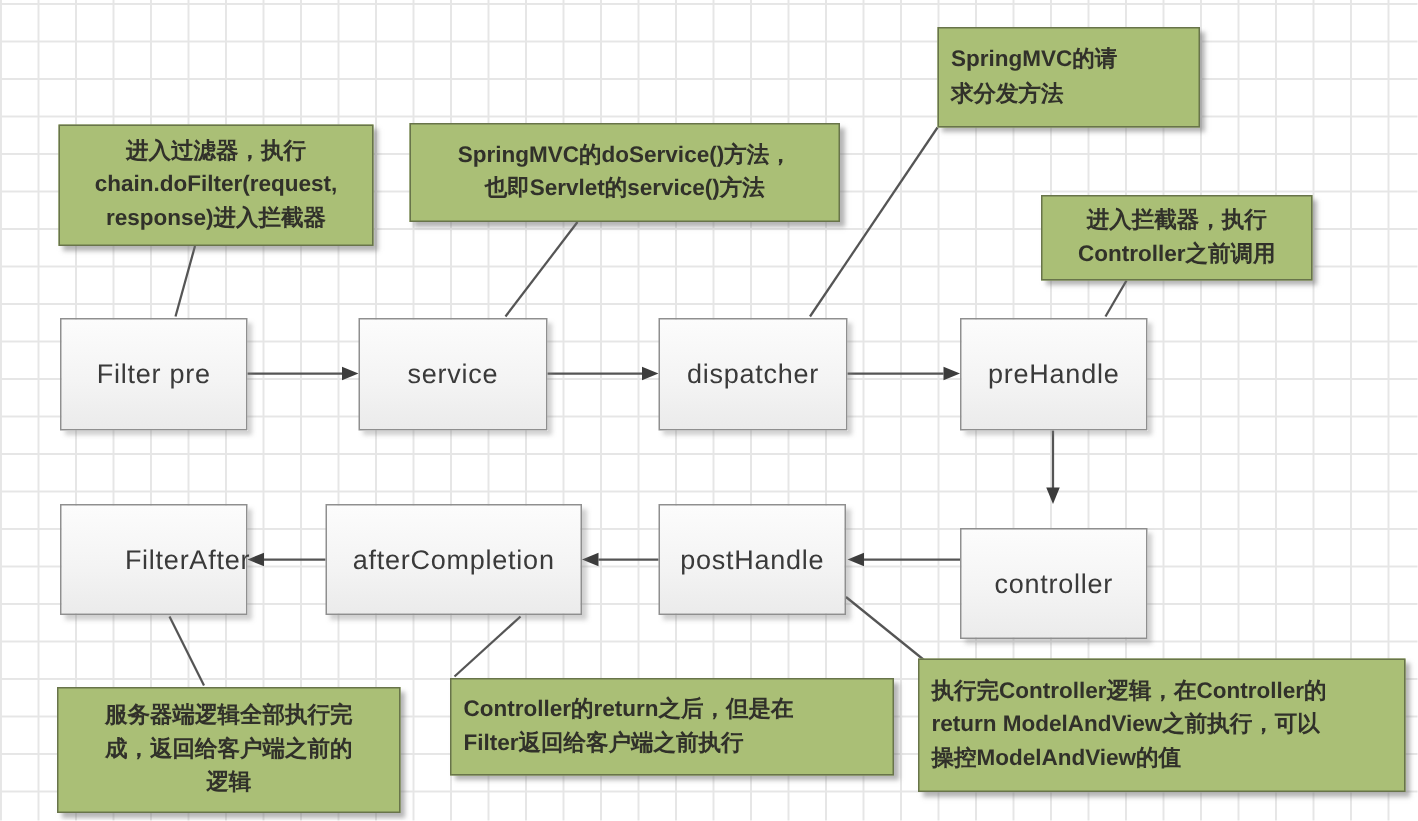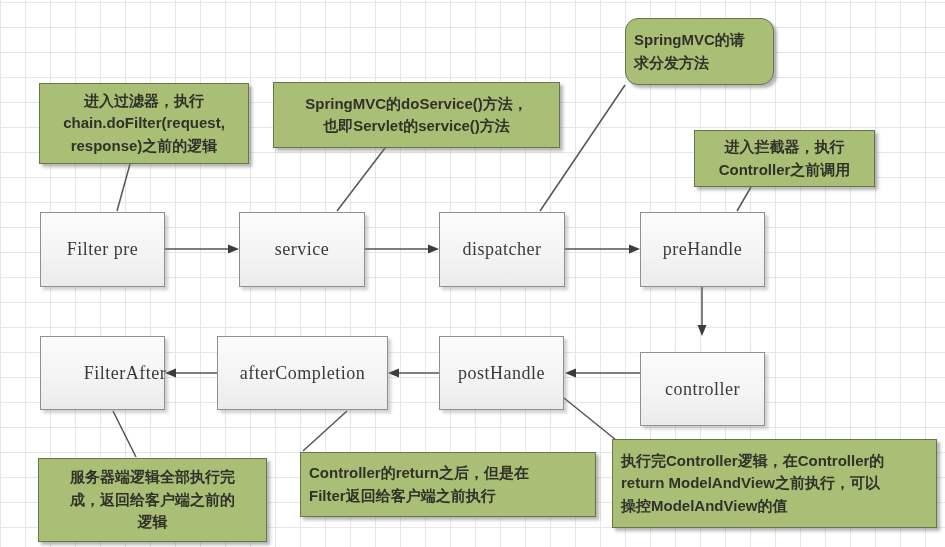--- a/index.html
+++ b/index.html
@@ -32,21 +32,20 @@
     box-sizing: border-box;
     background: linear-gradient(180deg, #fcfcfc 0%, #f4f4f4 55%, #ebebeb 100%);
     border: 1.5px solid #8f8f8f;
     box-shadow: 3px 3px 3px rgba(120,120,120,0.35);
     display: flex;
     align-items: center;
     justify-content: center;
     font-size: 18px;
     letter-spacing: 0.5px;
     color: #3a3a3a;
-    font-family: Liberation Serif, serif;
   }
   .note {
     position: absolute;
     box-sizing: border-box;
     background: #aabf76;
     border: 1.5px solid #68744a;
     box-shadow: 3px 3px 3px rgba(110,110,110,0.5);
     display: flex;
     align-items: center;
     justify-content: center;
@@ -121,27 +120,27 @@
   <div class="node" style="left:439px; top:336px; width:125px; height:74px;">
     <span>postHandle</span>
   </div>
   <div class="node" style="left:640px; top:336px; width:125px; height:74px;margin-top:16px;">
     <span>controller</span>
   </div>
 
   <div class="note" style="left:39px;  top:83px;  width:210px; height:81px;">
     <span>进入过滤器，执行
 chain.doFilter(request,
-response)之前的逻辑</span>
+response)进入拦截器</span>
   </div>
   <div class="note" style="left:273px; top:82px;  width:287px; height:66px;">
     <span>SpringMVC的doService()方法，
 也即Servlet的service()方法</span>
   </div>
-  <div class="note align-left" style="left:625px; top:18px;  width:149px; height:67px;border-radius:13px;">
+  <div class="note align-left" style="left:625px; top:18px;  width:175px; height:67px;">
     <span>SpringMVC的请
 求分发方法</span>
   </div>
   <div class="note" style="left:694px; top:130px; width:181px; height:57px;">
     <span>进入拦截器，执行
 Controller之前调用</span>
   </div>
   <div class="note" style="left:38px;  top:458px; width:229px; height:84px;">
     <span>服务器端逻辑全部执行完
 成，返回给客户端之前的

